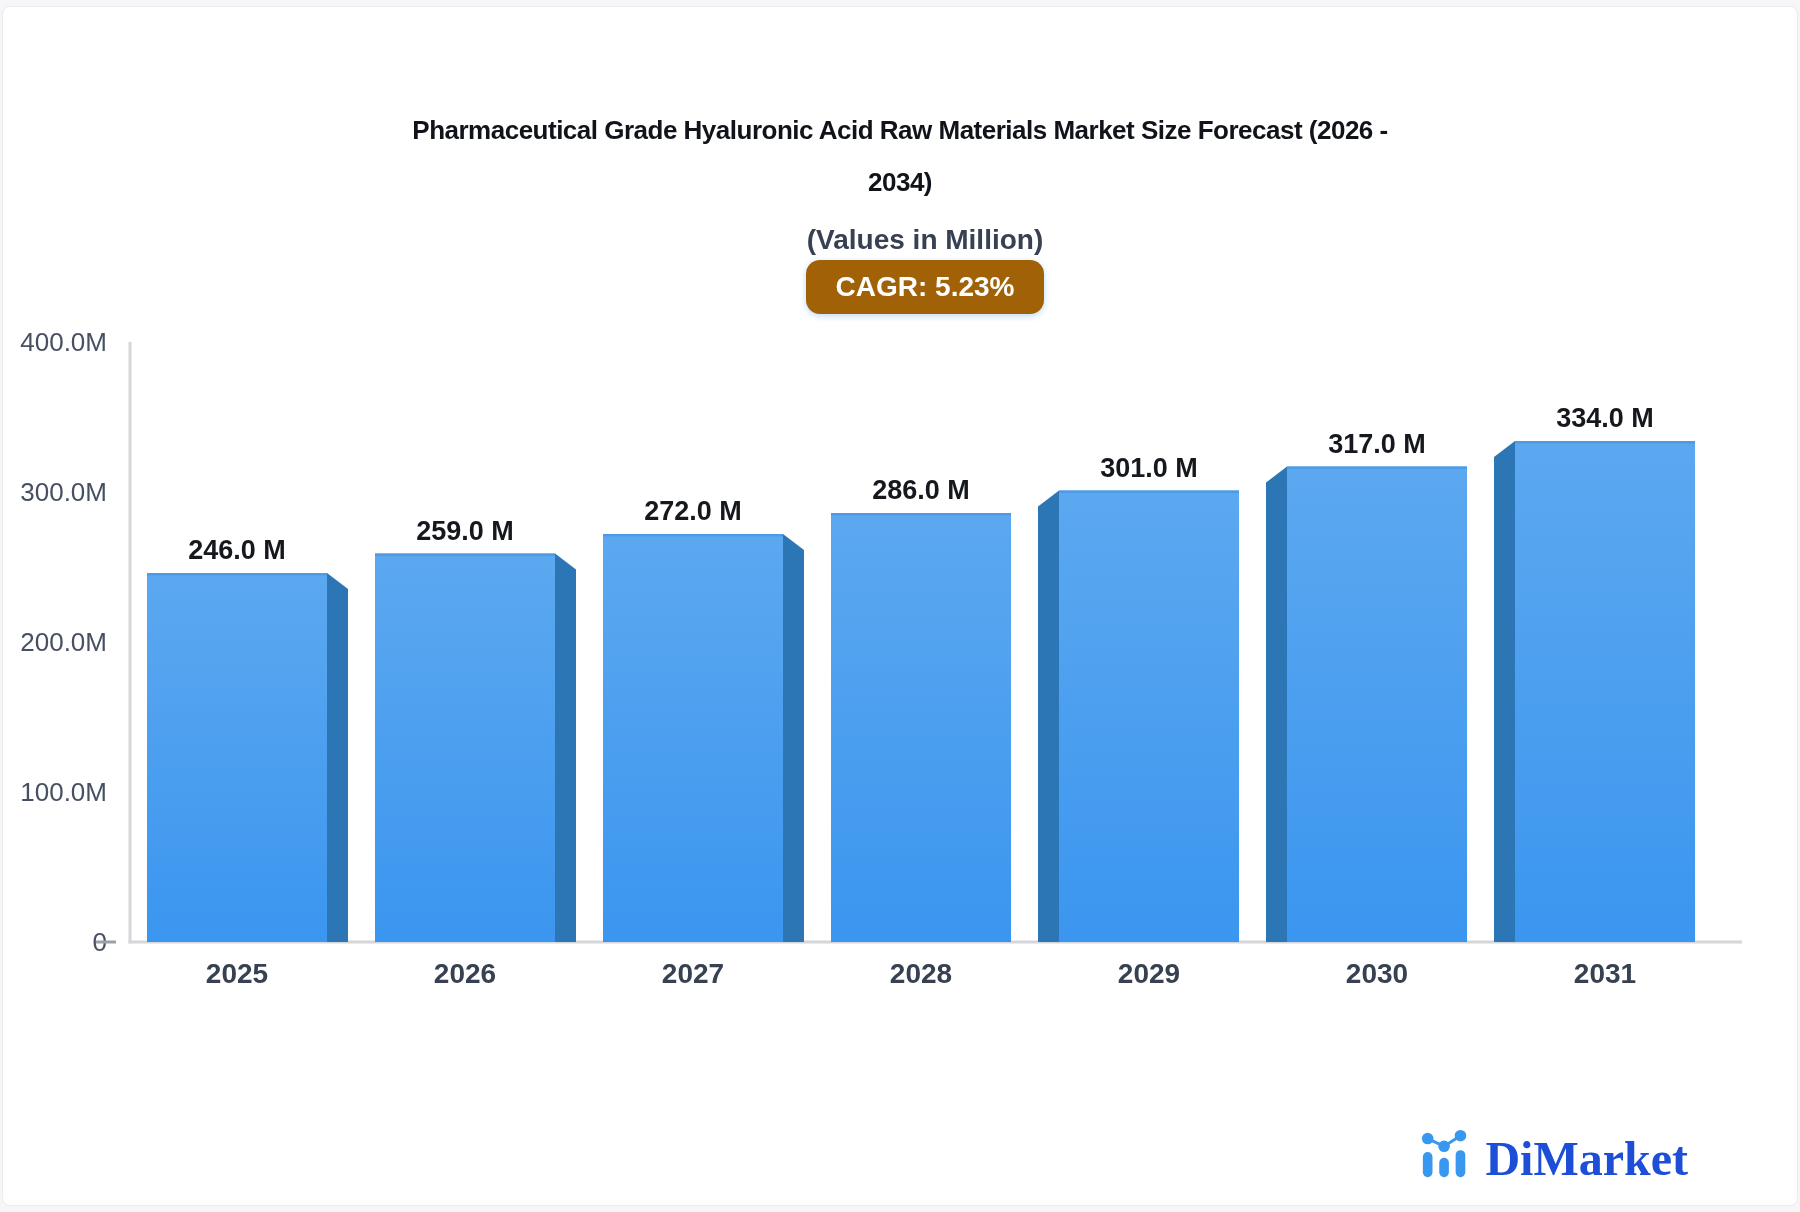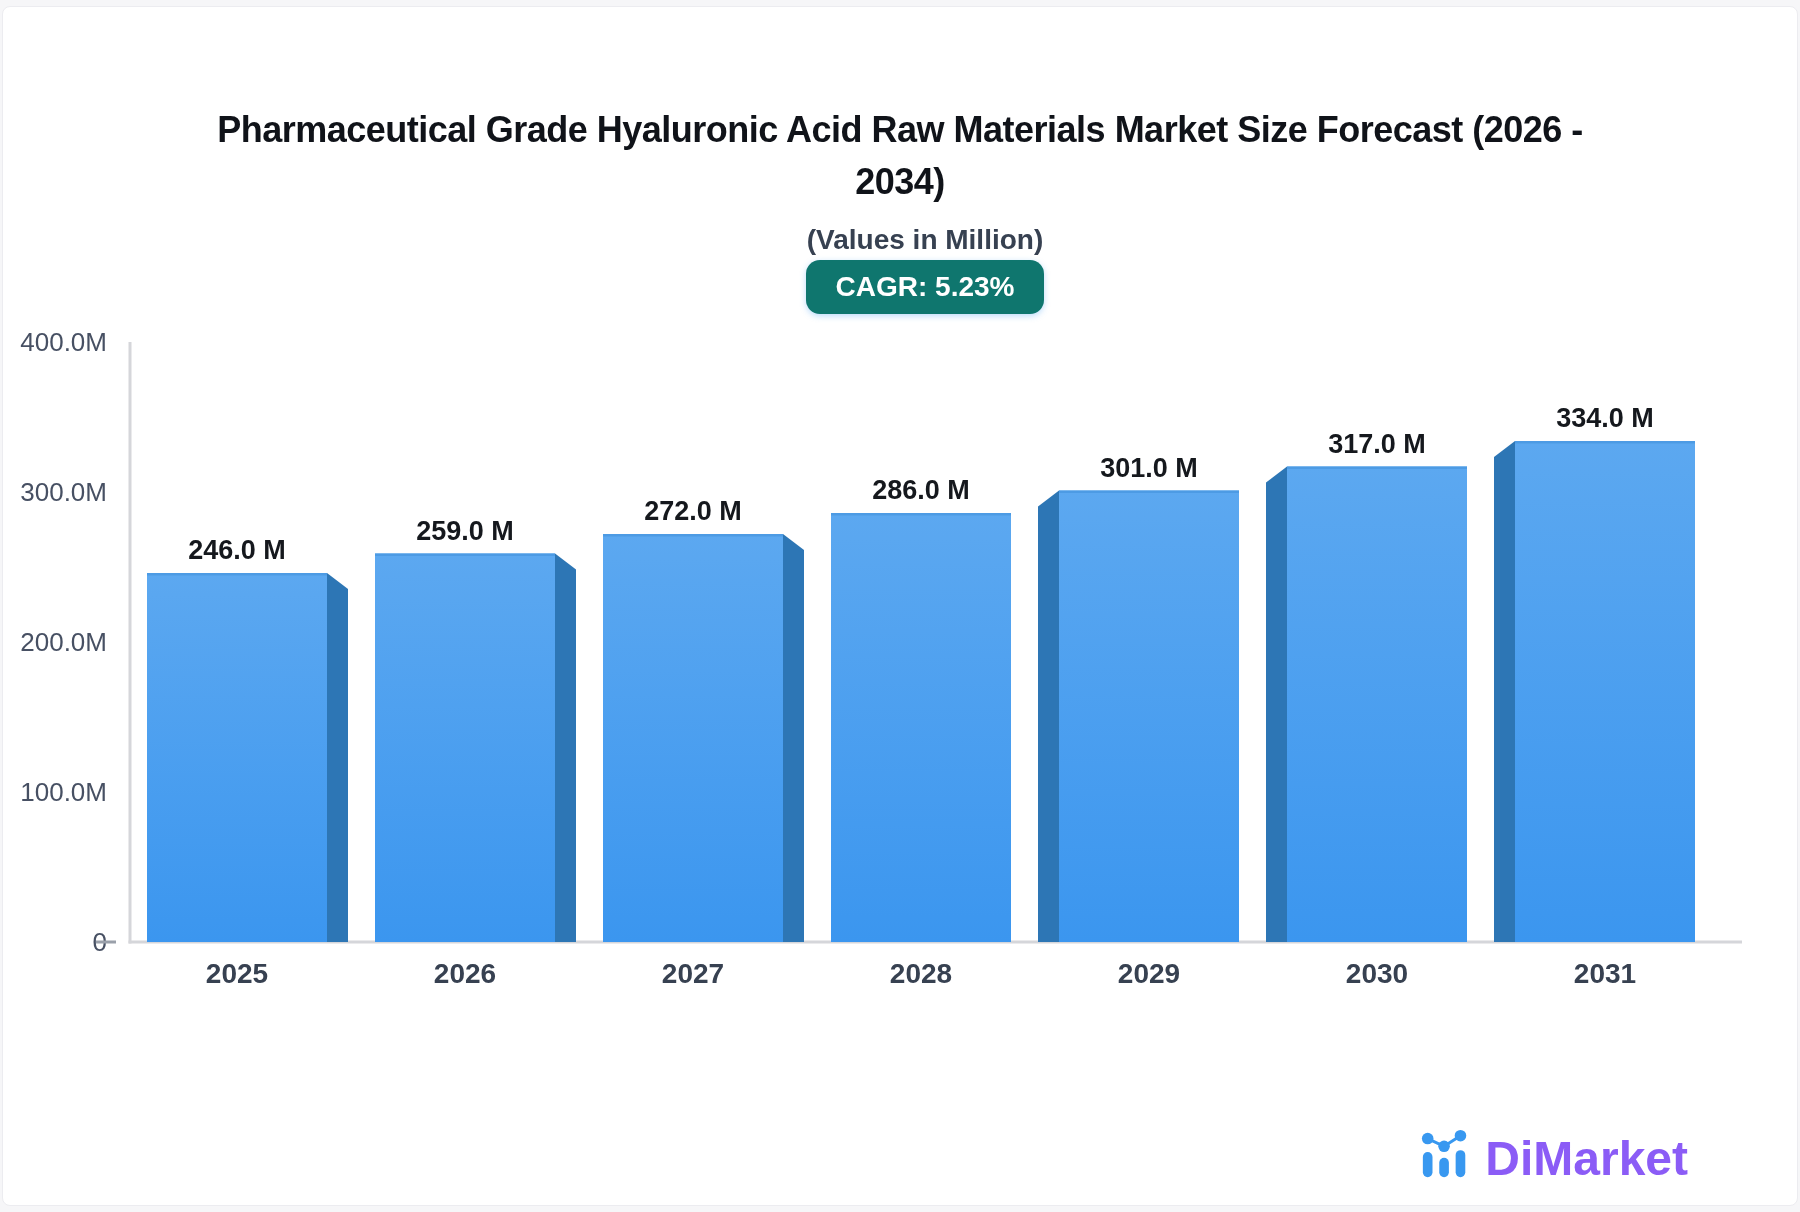--- a/index.html
+++ b/index.html
@@ -12,21 +12,21 @@
   }
   .page-card{
     position:absolute; top:6px; bottom:6px; left:2px; right:2px;
     background:#ffffff;
     border:1px solid #ececf0;
     border-radius:8px;
   }
   .title-wrap{
     position:absolute; top:104px; left:0; width:100%;
     text-align:center;
-    font-weight:700; font-size:36px; line-height:52px;
+    font-weight:700; font-size:26px; line-height:52px;
     letter-spacing:-0.5px;
     color:#101319;
     z-index:3;
   }
   .subtitle{
     position:absolute; top:224px; left:50px; right:0;
     text-align:center;
     font-weight:700; font-size:28px;
     color:#374151;
     z-index:3;
@@ -47,40 +47,40 @@
   #chart{ position:absolute; left:0; top:0; z-index:2; }
   .sv-ytick{ font-family:"Liberation Sans", sans-serif; font-size:26px; font-weight:400; fill:#475063; }
   .sv-year { font-family:"Liberation Sans", sans-serif; font-size:28px; font-weight:700; fill:#374151; }
   .sv-val  { font-family:"Liberation Sans", sans-serif; font-size:27px; font-weight:700; fill:#15181d; }
   .logo{
     position:absolute; top:1090px; right:112px;
     display:flex; align-items:flex-end; gap:12px;
     z-index:3;
   }
   .logo-text{
-    font-family:Liberation Sans, sans-serif;
+    font-family:Liberation Serif, serif;
     font-weight:700; font-size:48px; line-height:0.96;
-    color:#8b5cf6;
+    color:#1d4ed8;
     margin-top:46px;
   }
 </style>
 </head>
 <body>
 
 <div class="page-card"></div>
 
 <div class="title-wrap">
   <div>Pharmaceutical Grade Hyaluronic Acid Raw Materials Market Size Forecast (2026 -</div>
   <div>2034)</div>
 </div>
 
 <div class="subtitle">(Values in Million)</div>
 
 <div class="badge-wrap">
-  <span class="cagr-badge" id="cagr-badge" style="background: #0f766e;">CAGR: 5.23%</span>
+  <span class="cagr-badge" id="cagr-badge" style="background: #a16207;">CAGR: 5.23%</span>
 </div>
 
 <svg id="chart" width="1800" height="1212" viewBox="0 0 1800 1212">
     <defs>
       <linearGradient id="barGrad" x1="0" y1="0" x2="0" y2="1">
         <stop offset="0%" stop-color="#5CA8F0"></stop>
         <stop offset="100%" stop-color="#3B96EF"></stop>
       </linearGradient>
     </defs>
     <rect x="128.5" y="342" width="3" height="601.5" fill="#D5D6DA"></rect>

